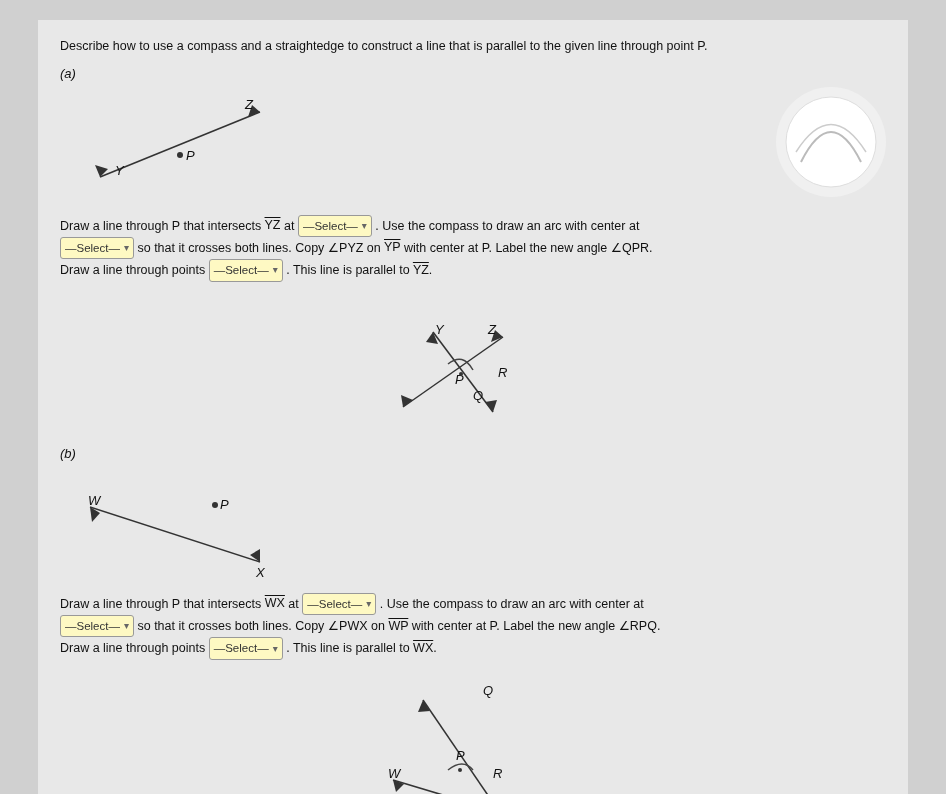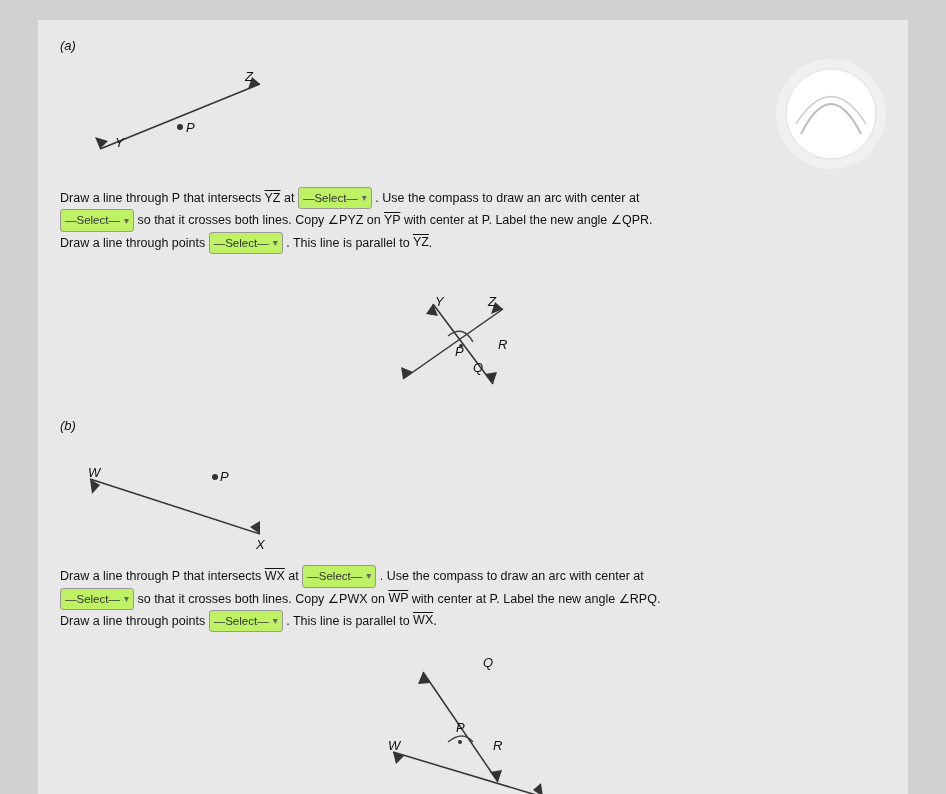--- a/index.html
+++ b/index.html
@@ -55,21 +55,21 @@
     }
     .instruction-text {
       font-size: 12.5px;
       color: #111;
       line-height: 1.6;
       margin-bottom: 6px;
     }
     .select-box {
       display: inline-flex;
       align-items: center;
-      background: #bef264;
+      background: #fef9c3;
       border: 1px solid #999;
       border-radius: 3px;
       padding: 1px 4px;
       font-size: 11.5px;
       color: #333;
       cursor: pointer;
       vertical-align: middle;
     }
     .select-box .arrow {
       margin-left: 4px;
@@ -107,20 +107,21 @@
       display: flex;
       justify-content: center;
       margin-top: 10px;
     }
   </style>
 </head>
 <body>
 
 <div class="page">
 
+  <div class="header-text">Describe how to use a compass and a straightedge to construct a line that is parallel to the given line through point P.</div>
 
   <div>
     <div class="section-label">(a)</div>
 
     <div class="diagram-area">
       <div class="diagram-left">
         <svg width="250" height="120">
 
           <line x1="40" y1="90" x2="200" y2="25" stroke="#333" stroke-width="1.5"></line>
 

